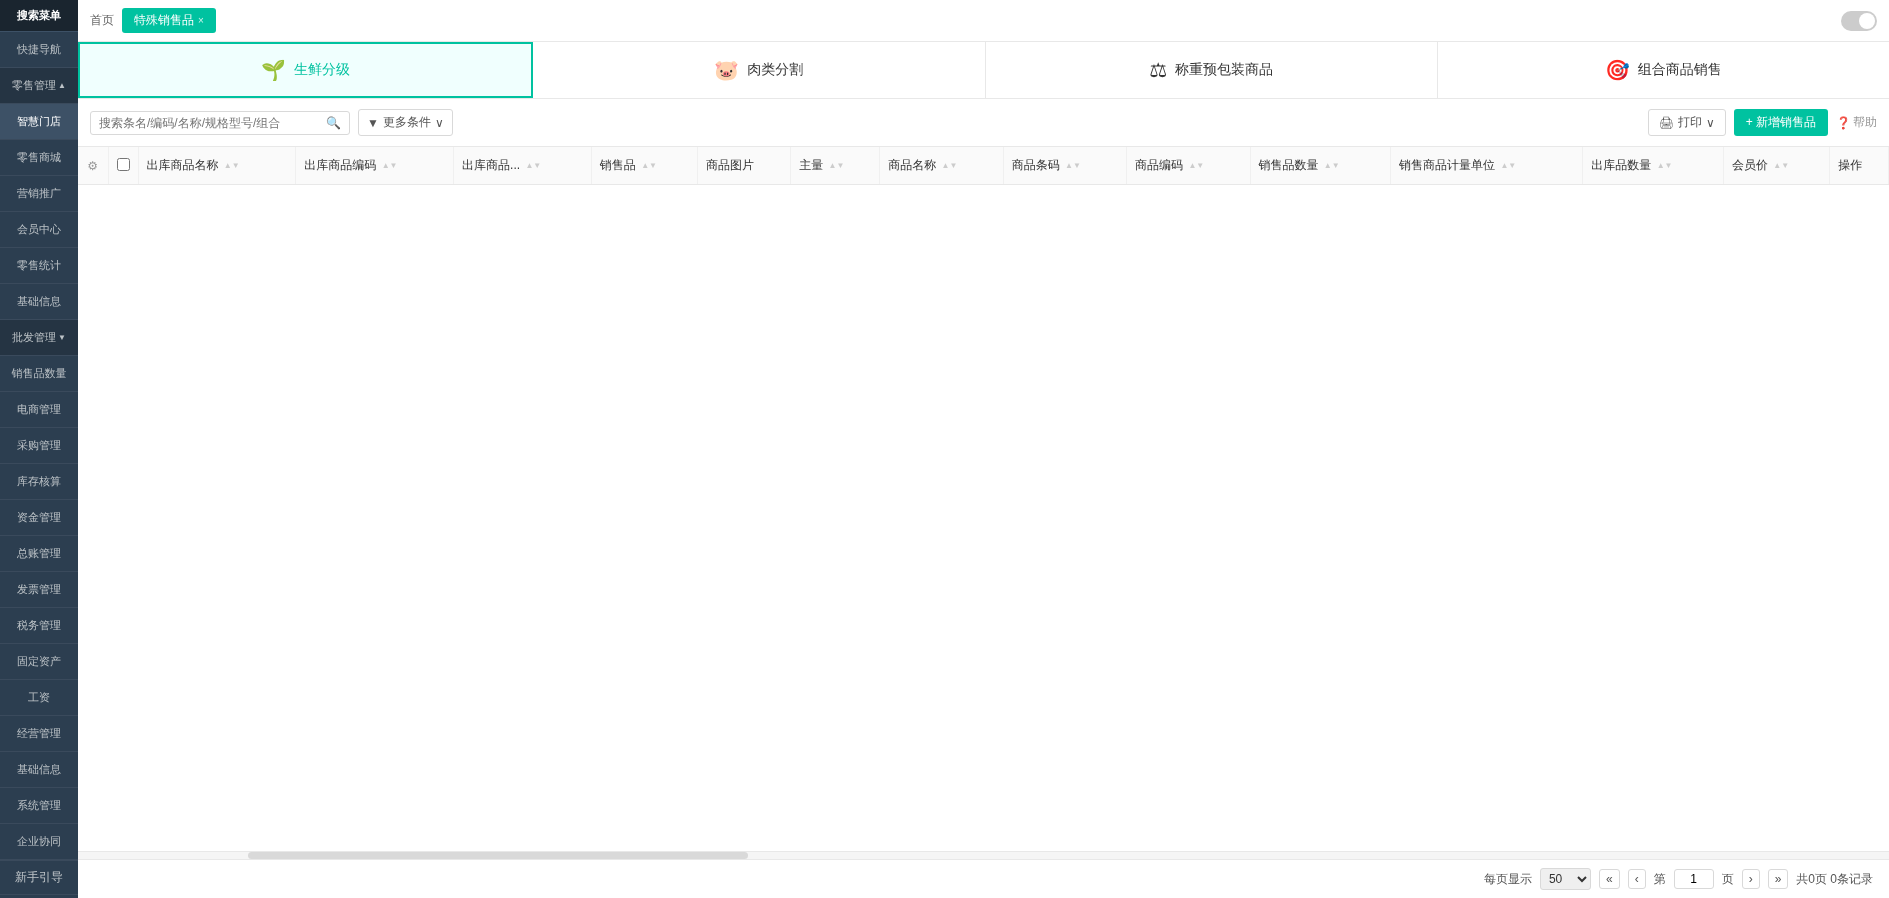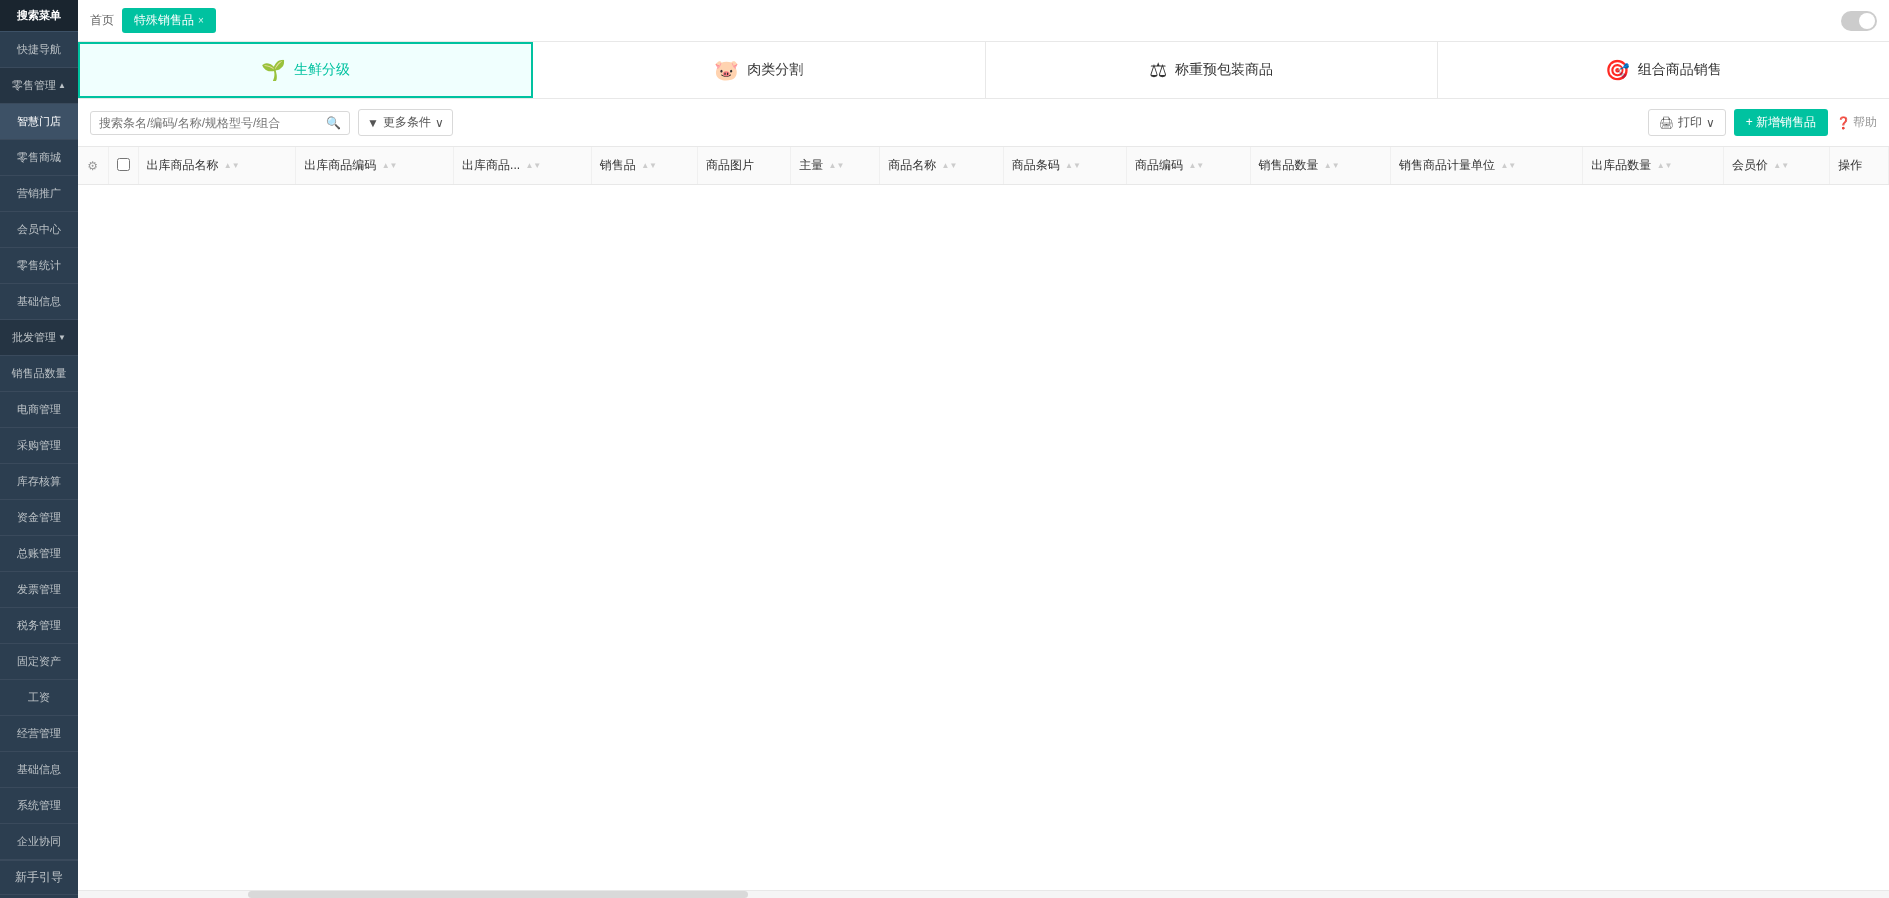--- a/index.html
+++ b/index.html
@@ -507,15 +507,31 @@
         <tbody id="table-body">
         </tbody>
       </table>
 
     </div>
 
     <div class="horizontal-scroll">
       <div class="horizontal-scroll-bar"></div>
     </div>
 
+    <div class="pagination">
+      <span>每页显示</span>
+      <select class="page-size-select">
+        <option value="50">50</option>
+        <option value="100">100</option>
+        <option value="200">200</option>
+      </select>
+      <button class="page-nav-btn">«</button>
+      <button class="page-nav-btn">‹</button>
+      <span>第</span>
+      <input class="page-input" type="text" value="1" style="">
+      <span>页</span>
+      <button class="page-nav-btn">›</button>
+      <button class="page-nav-btn">»</button>
+      <span>共0页 0条记录</span>
+    </div>
 
   </div>
 </div>
 
 </body></html>

